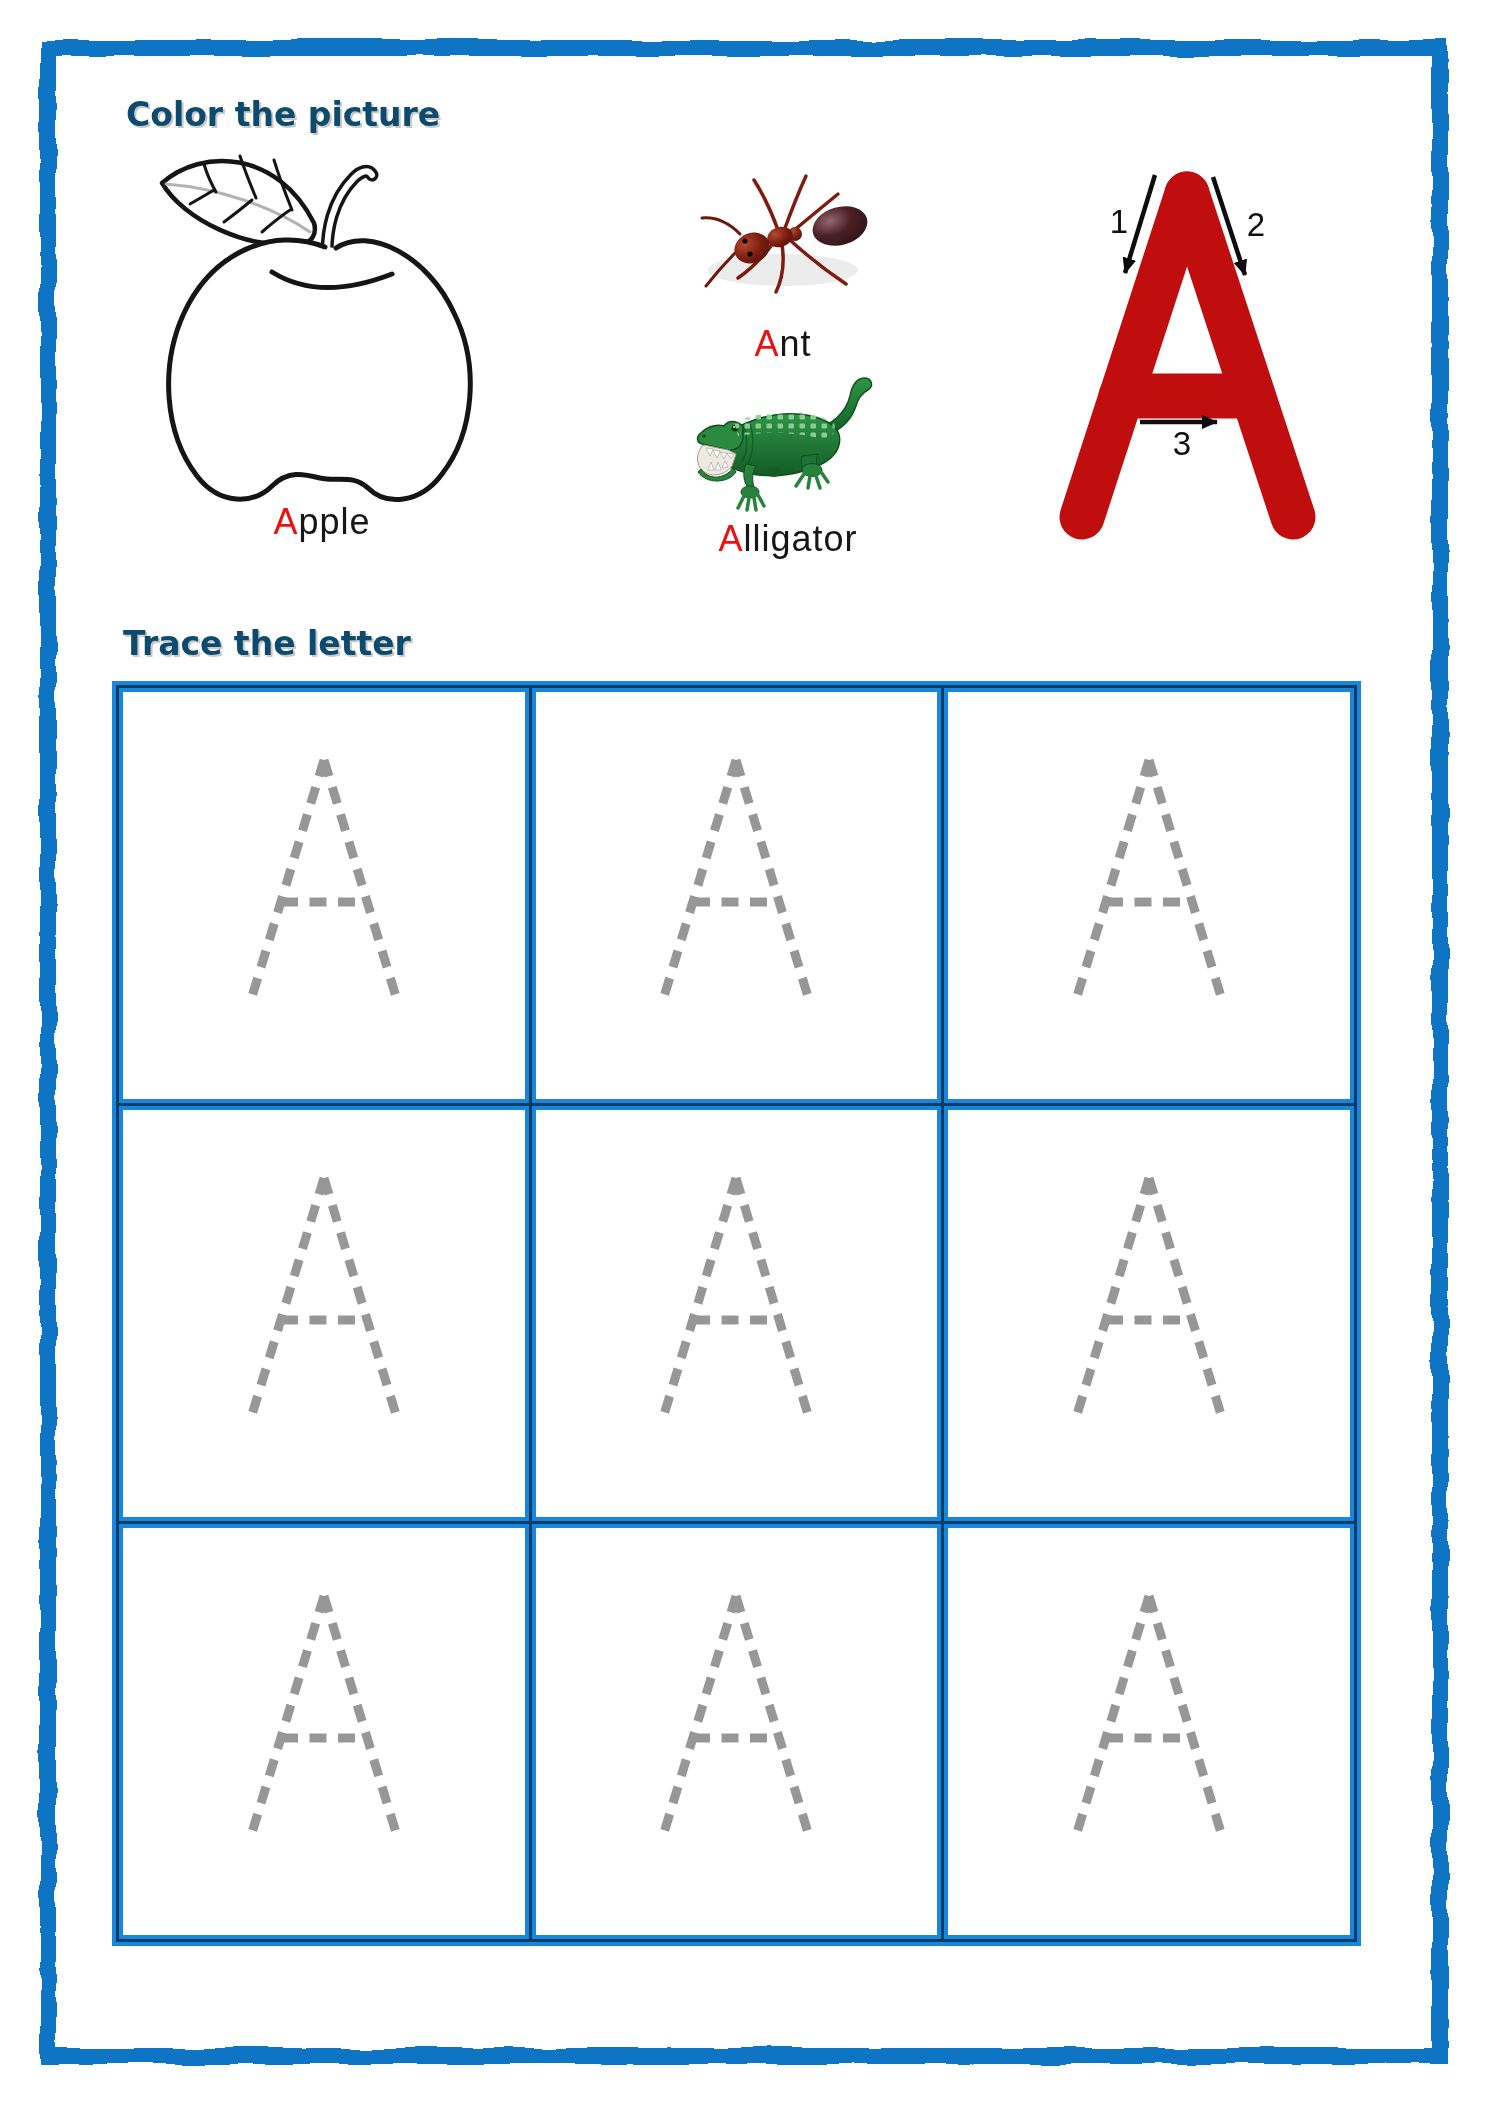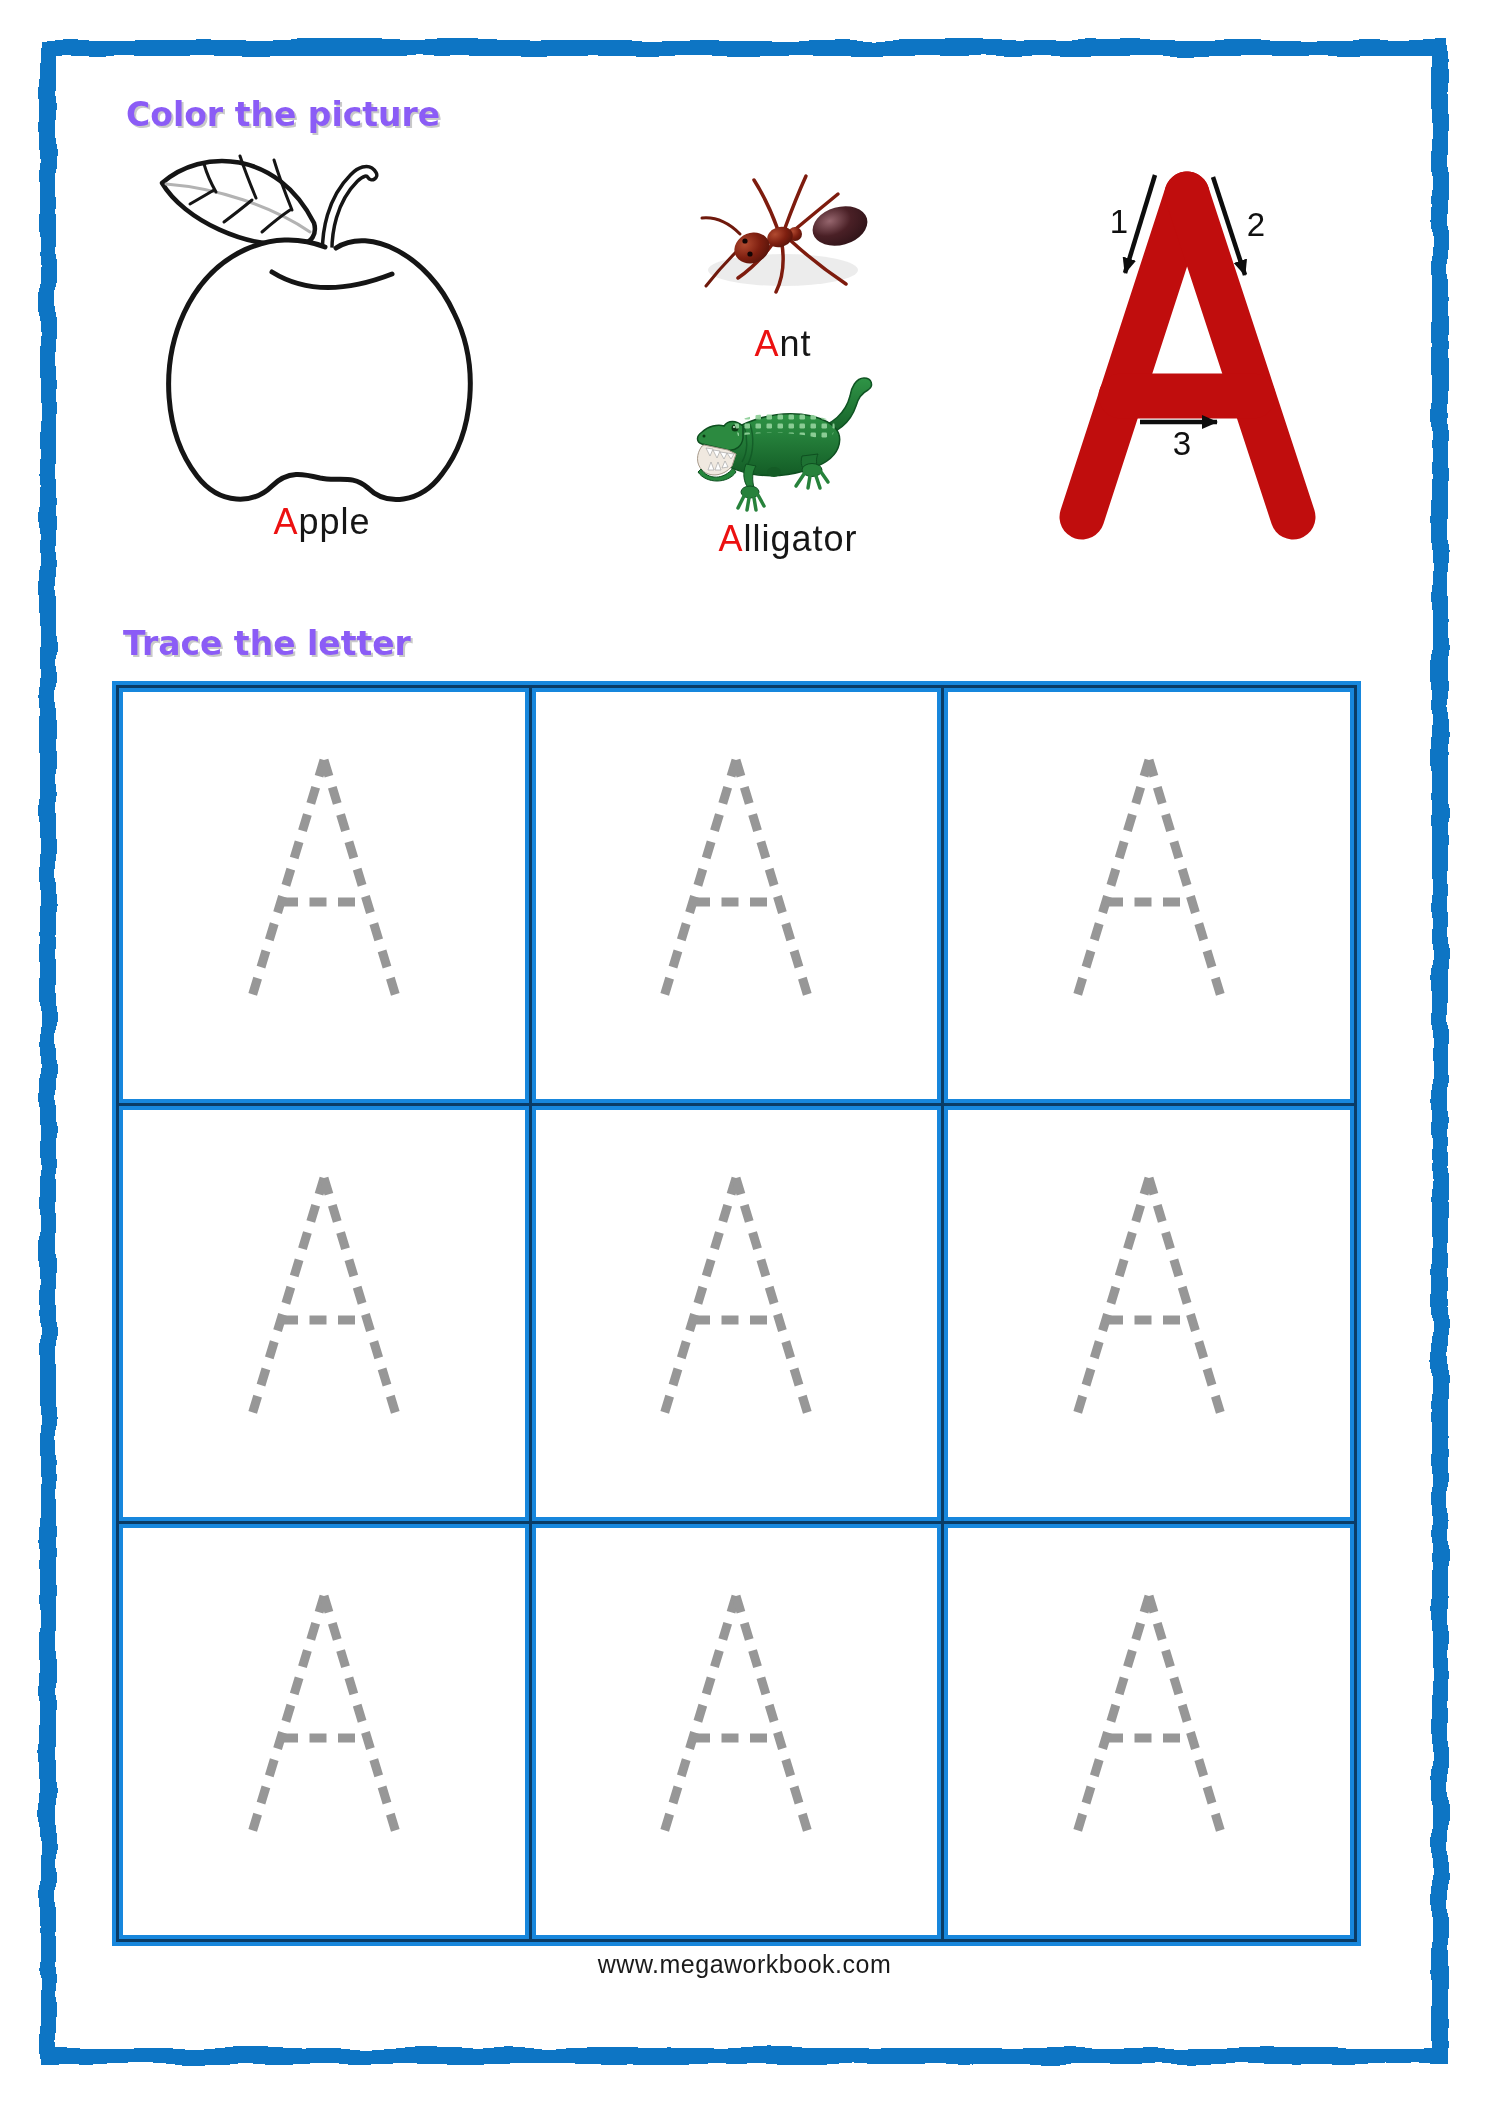--- a/index.html
+++ b/index.html
@@ -7,21 +7,21 @@
   body { font-family:"Liberation Sans", sans-serif; }
   .page { position:relative; width:1489px; height:2105px; background:#fff; overflow:hidden; }
 
   .frame-svg { position:absolute; left:0; top:0; pointer-events:none; }
 
   .heading {
     position:absolute;
     font-family:"DejaVu Sans", sans-serif;
     font-weight:bold;
     font-size:33px;
-    color:#8b5cf6;
+    color:#0c4a6e;
     text-shadow:2px 2px 0 #c9c9c9;
     letter-spacing:0px;
     line-height:1.15;
     white-space:nowrap;
   }
 
   .fig { position:absolute; }
 
   .pic-label {
     position:absolute;
@@ -285,15 +285,14 @@
           <use href="#traceA-shape"></use>
         </svg>
       </div>
     <div class="trace-cell">
         <svg viewBox="0 0 170 260" aria-label="A">
           <use href="#traceA-shape"></use>
         </svg>
       </div>
   </div>
 
-  <div class="footer">www.megaworkbook.com</div>
 
 </div>
 
 </body></html>

